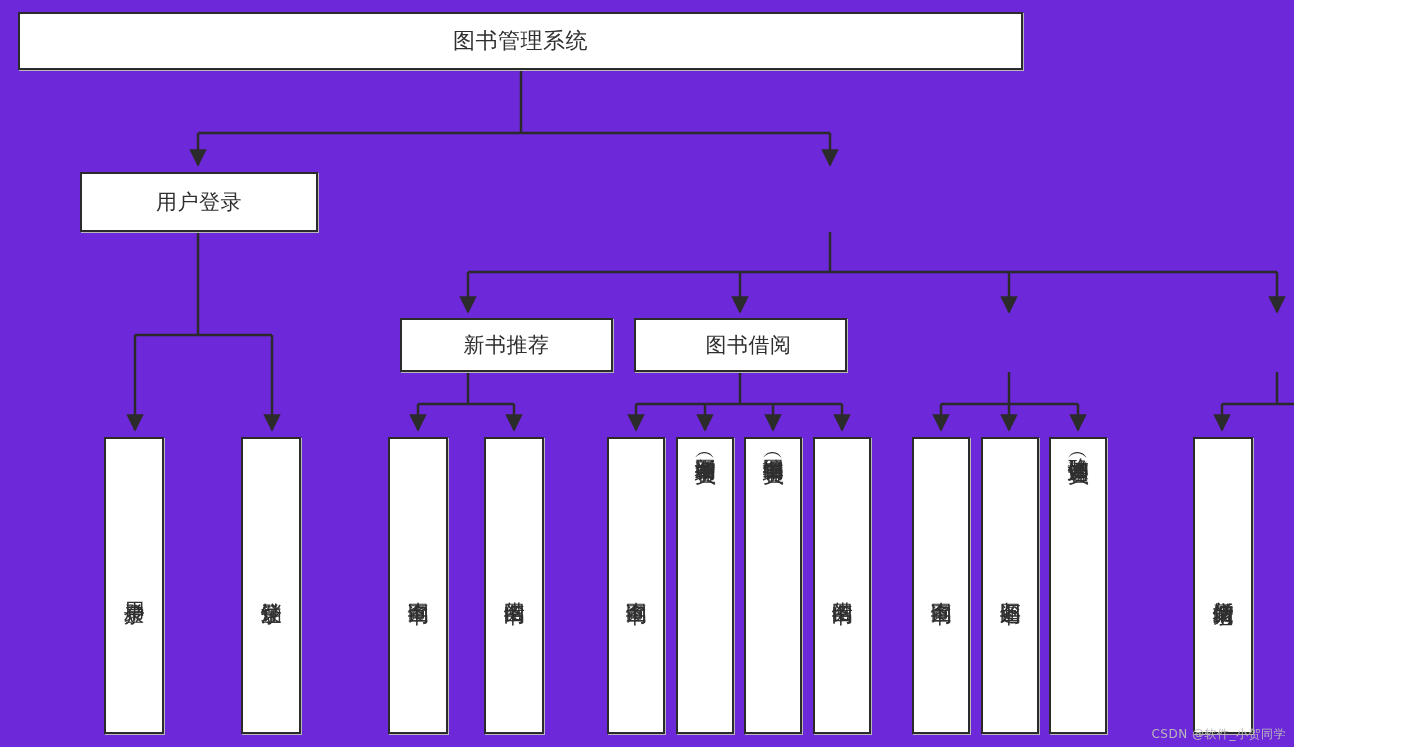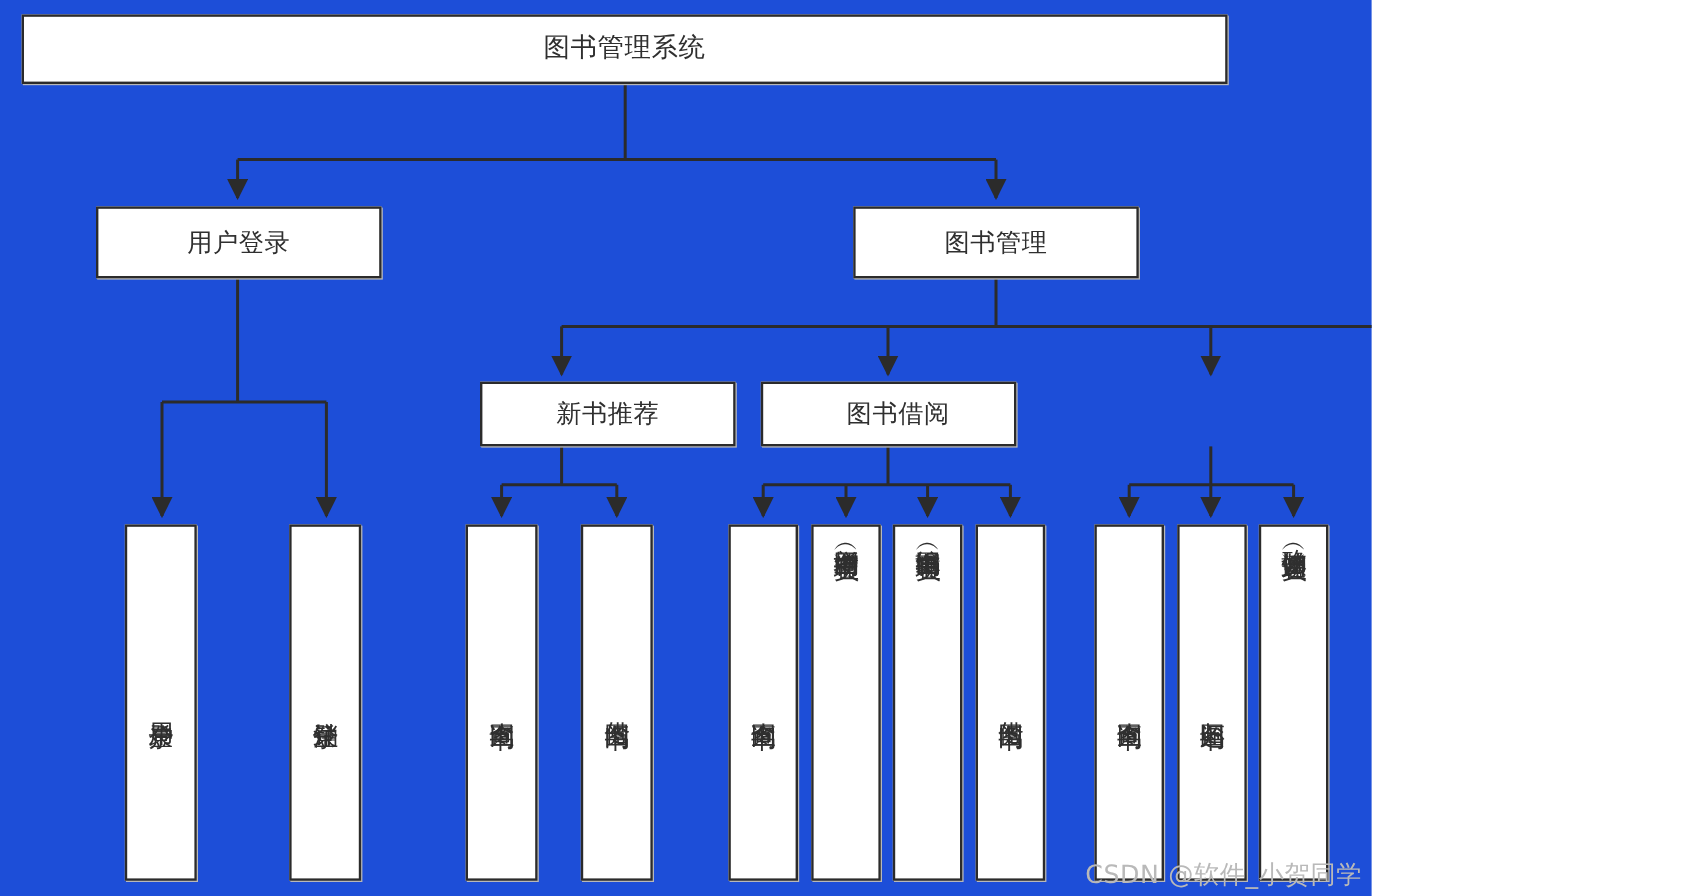--- a/index.html
+++ b/index.html
@@ -6,23 +6,23 @@
   html, body {
     margin: 0;
     padding: 0;
     background: #ffffff;
   }
   body {
     font-family: "DejaVu Sans", "Liberation Sans", sans-serif;
   }
   #diagram-canvas {
     position: relative;
-    width: 1143px;
+    width: 1294px;
     height: 747px;
-    background: #1d4ed8;
+    background: #6d28d9;
     overflow: hidden;
   }
   #edge-layer {
     position: absolute;
     left: 0;
     top: 0;
     width: 1405px;
     height: 747px;
     pointer-events: none;
   }
@@ -62,21 +62,21 @@
     letter-spacing: 1px;
     margin: 0 auto;
   }
   .node.vertical.center-text {
     align-items: center;
   }
   #watermark {
     position: absolute;
     right: 8px;
     bottom: 4px;
-    font-size: 21px;
+    font-size: 12px;
     color: #b9b9b9;
     white-space: nowrap;
     letter-spacing: 0.5px;
   }
 </style>
 </head>
 <body>
 
 <div id="diagram-canvas">
 
@@ -130,23 +130,20 @@
     </g>
   </svg>
 
   <div class="node root horizontal" style="left:18px; top:12px; width:1005px; height:58px;">
     <span class="label">图书管理系统</span>
   </div>
 
   <div class="node horizontal" style="left:80px; top:172px; width:238px; height:60px;">
     <span class="label">用户登录</span>
   </div>
-  <div class="node horizontal" style="left:711px; top:172px; width:238px; height:60px;">
-    <span class="label">图书管理</span>
-  </div>
 
   <div class="node horizontal" style="left:362px; top:318px; width:213px; height:54px;margin-left:38px;">
     <span class="label">新书推荐</span>
   </div>
   <div class="node horizontal" style="left:634px; top:318px; width:213px; height:54px;padding-left:16px;">
     <span class="label">图书借阅</span>
   </div>
 
   <div class="node vertical center-text" style="left:104px; top:437px; width:60px; height:297px;">
     <span class="label">用户登录</span>

